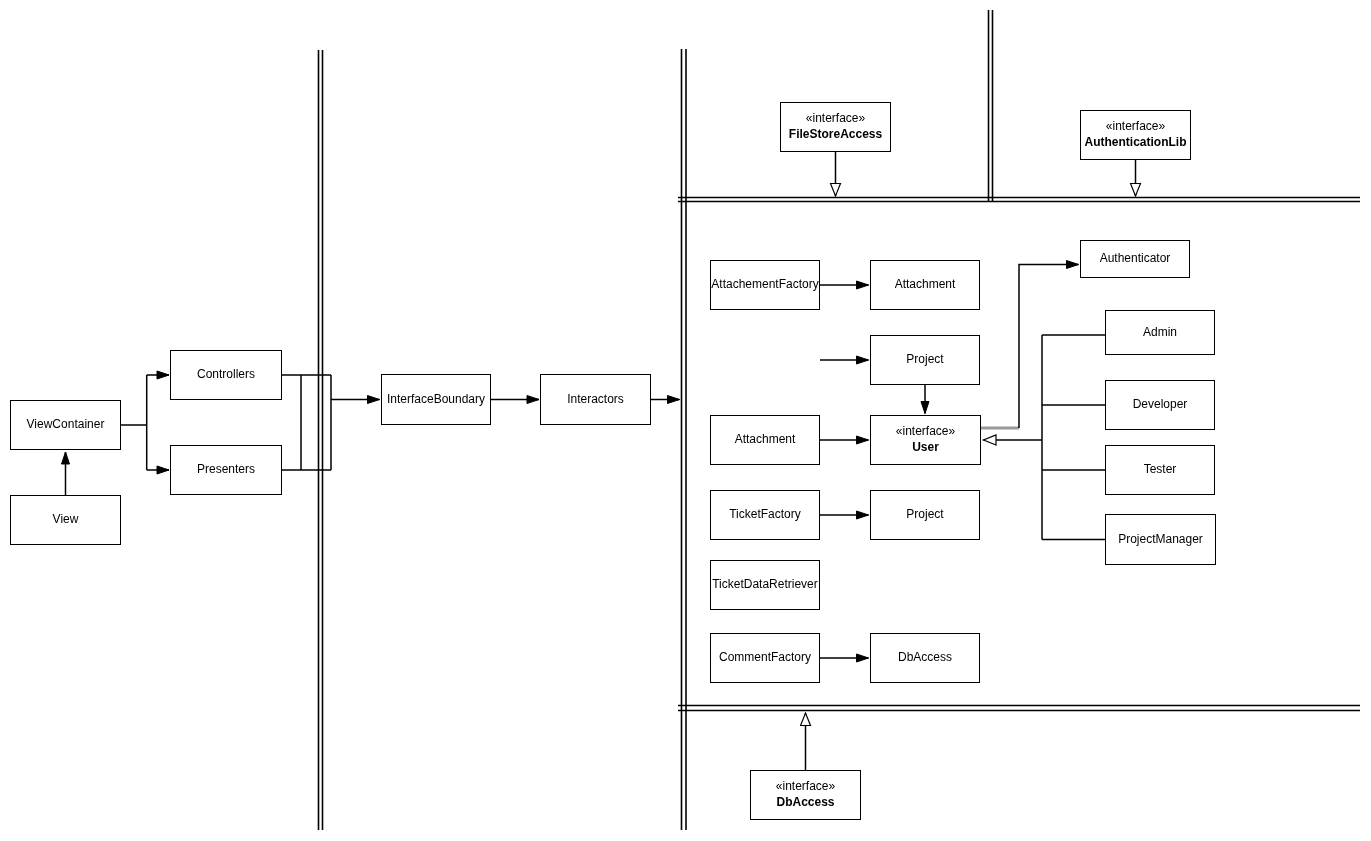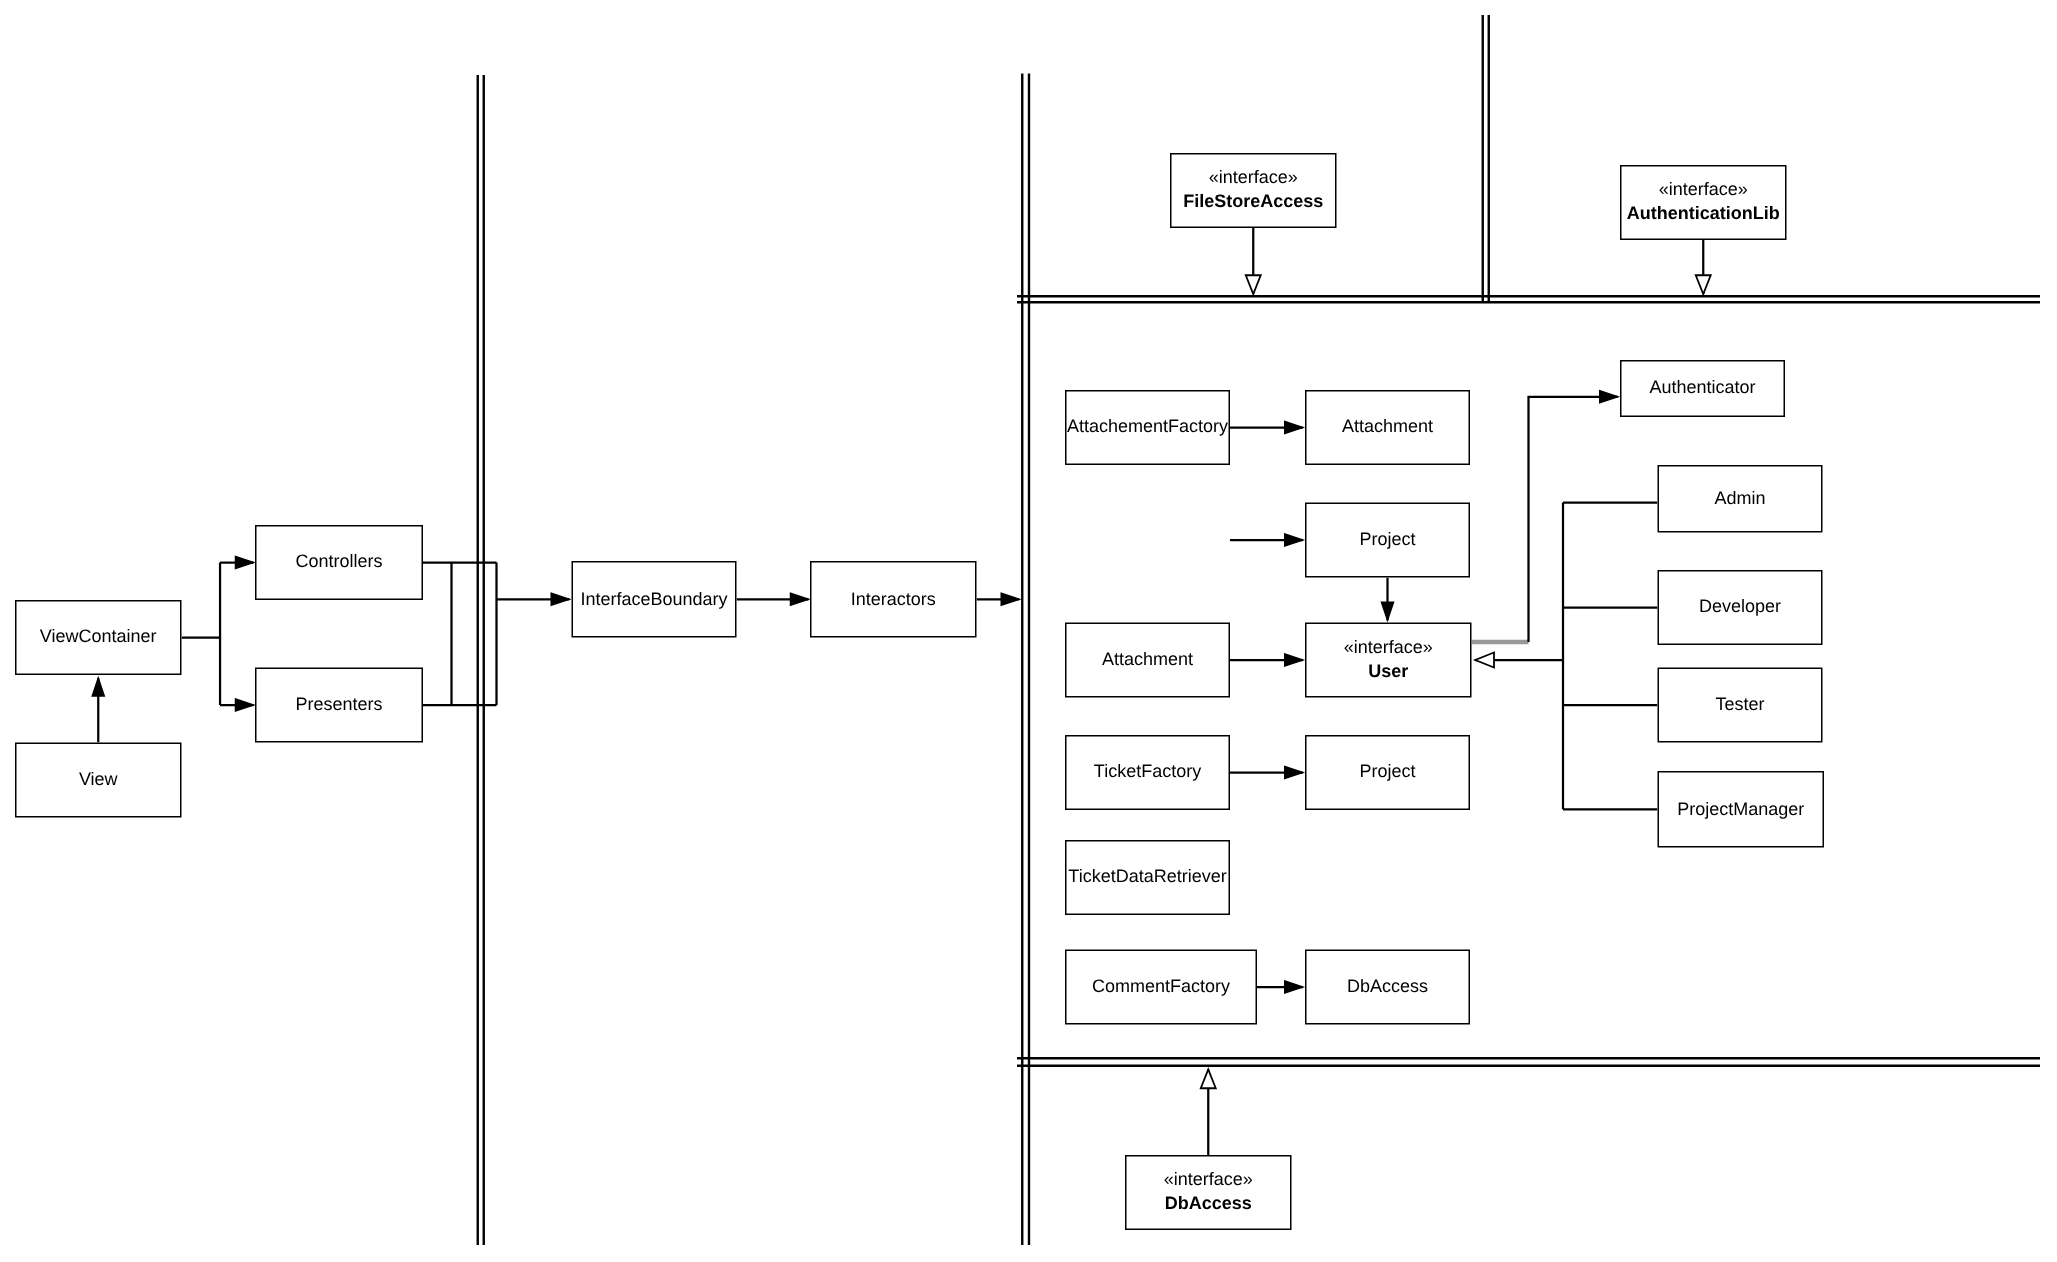--- a/index.html
+++ b/index.html
@@ -124,21 +124,21 @@
   </div>
   <div class="node" style="left:710px;top:490px;width:110px;height:50px">
     <span class="name">TicketFactory</span>
   </div>
   <div class="node" style="left:870px;top:490px;width:110px;height:50px">
     <span class="name">Project</span>
   </div>
   <div class="node" style="left:710px;top:560px;width:110px;height:50px">
     <span class="name">TicketDataRetriever</span>
   </div>
-  <div class="node" style="left:710px;top:633px;width:128px;height:50px">
+  <div class="node" style="left:710px;top:633px;width:110px;height:50px">
     <span class="name">CommentFactory</span>
   </div>
   <div class="node" style="left:870px;top:633px;width:110px;height:50px">
     <span class="name">DbAccess</span>
   </div>
 
   <div class="node" style="left:1080px;top:240px;width:110px;height:38px">
     <span class="name">Authenticator</span>
   </div>
   <div class="node" style="left:1105px;top:310px;width:110px;height:45px">

